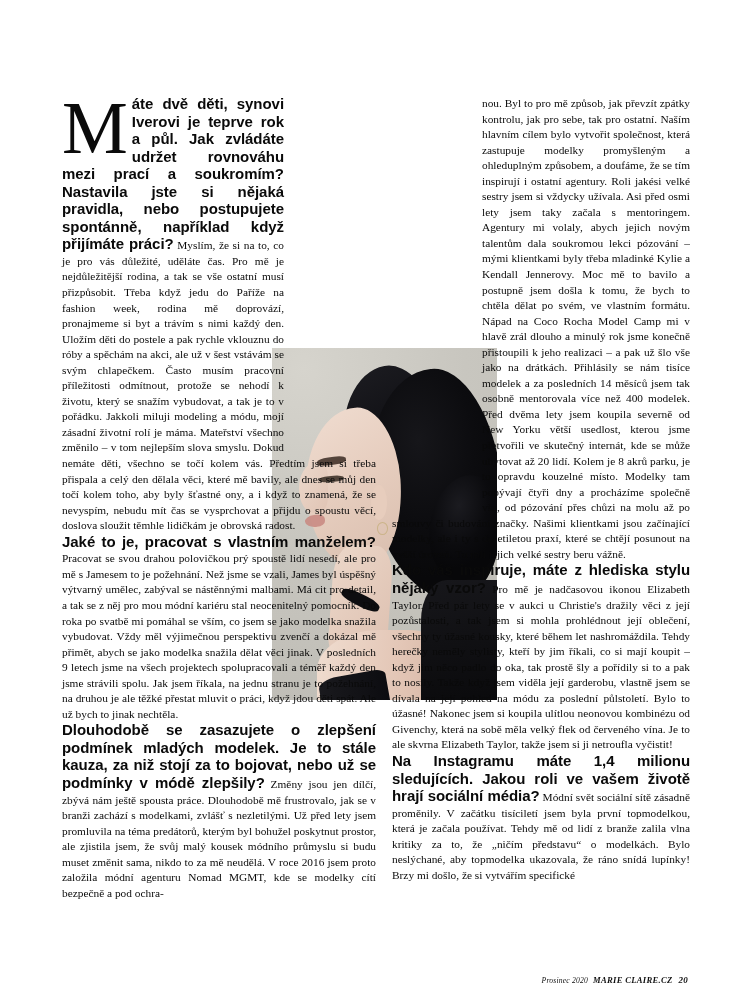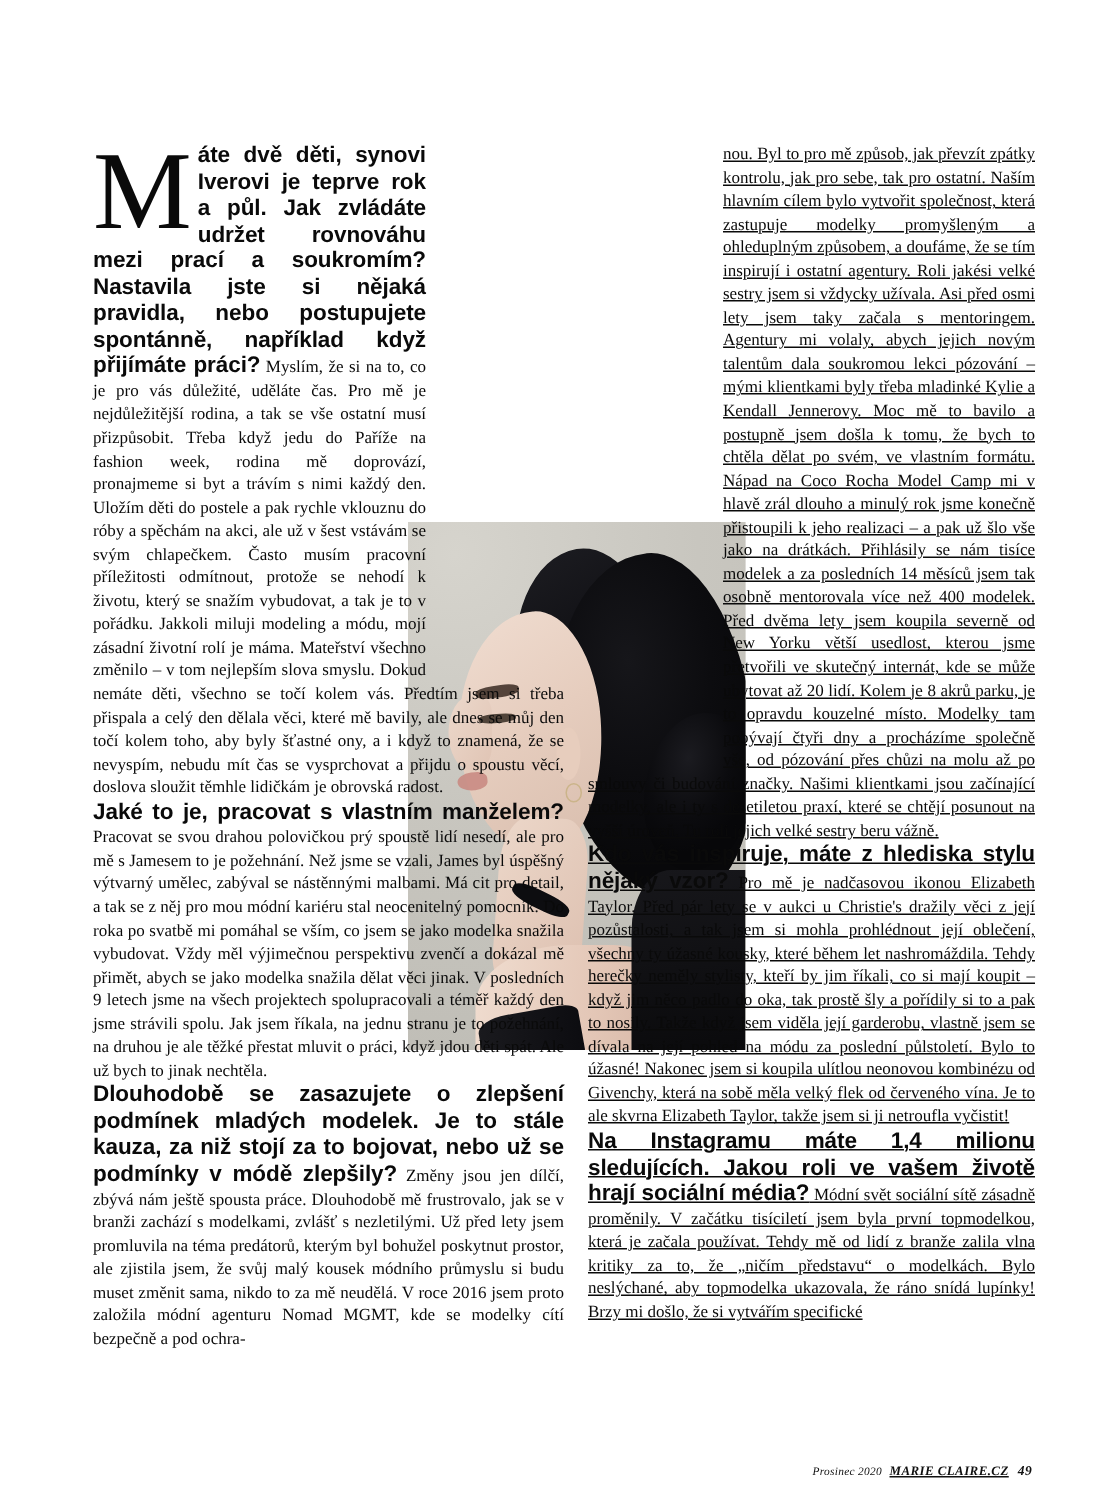--- a/index.html
+++ b/index.html
@@ -29,21 +29,21 @@
     top: 96px;
     width: 314px;
     font-size: 11.35px;
     line-height: 15.55px;
     text-align: justify;
     text-justify: inter-word;
     hyphens: manual;
     color: #0a0a0a;
   }
   .col-left  { left: 62px; }
-  .col-right { left: 392px; width: 298px; text-decoration: underline; }
+  .col-right { left: 392px; width: 298px; }
 
   .col p {
     margin: 0;
     text-indent: 0;
   }
 
   
   .dropcap {
     float: left;
     font-family: "Liberation Serif", "DejaVu Serif", serif;
@@ -262,21 +262,20 @@
     font-style: italic;
     font-size: 7.6px;
     letter-spacing: 0.2px;
   }
   .footer .brand {
     font-style: italic;
     font-weight: 700;
     font-size: 8.6px;
     letter-spacing: 0.3px;
     margin-left: 5px;
-    text-decoration: underline;
   }
   .footer .pageno {
     font-style: italic;
     font-weight: 700;
     font-size: 9px;
     margin-left: 6px;
   }
 </style>
 </head>
 <body>
@@ -311,16 +310,16 @@
   </div>
 
   <div class="col col-right">
     <div class="photo-shape-right"></div>
     <p><span>nou. Byl to pro mě způsob, jak převzít zpátky kontrolu, jak pro sebe, tak pro ostatní. Naším hlavním cílem bylo vytvořit společnost, která zastupuje modelky promyšleným a ohleduplným způsobem, a doufáme, že se tím inspirují i ostatní agentury. Roli jakési velké sestry jsem si vždycky užívala. Asi před osmi lety jsem taky začala s mentoringem. Agentury mi volaly, abych jejich novým talentům dala soukromou lekci pózování – mými klientkami byly třeba mladinké Kylie a Kendall Jennerovy. Moc mě to bavilo a postupně jsem došla k tomu, že bych to chtěla dělat po svém, ve vlastním formátu. Nápad na Coco Rocha Model Camp mi v hlavě zrál dlouho a minulý rok jsme konečně přistoupili k jeho realizaci – a pak už šlo vše jako na drátkách. Přihlásily se nám tisíce modelek a za posledních 14 měsíců jsem tak osobně mentorovala více než 400 modelek. Před dvěma lety jsem koupila severně od New Yorku větší usedlost, kterou jsme přetvořili ve skutečný internát, kde se může ubytovat až 20 lidí. Kolem je 8 akrů parku, je to opravdu kouzelné místo. Modelky tam pobývají čtyři dny a procházíme společně vše, od pózování přes chůzi na molu až po smlouvy či budování značky. Našimi klientkami jsou začínající modelky, ale i ty s desetiletou praxí, které se chtějí posunout na vyšší úroveň. Tu roli jejich velké sestry beru vážně.</span></p>
     <p><span class="q">Kdo vás inspiruje, máte z hlediska stylu nějaký vzor?</span><span> Pro mě je nadčasovou ikonou Elizabeth Taylor. Před pár lety se v aukci u Christie's dražily věci z její pozůstalosti, a tak jsem si mohla prohlédnout její oblečení, všechny ty úžasné kousky, které během let nashromáždila. Tehdy herečky neměly stylisty, kteří by jim říkali, co si mají koupit – když jim něco padlo do oka, tak prostě šly a pořídily si to a pak to nosily. Takže když jsem viděla její garderobu, vlastně jsem se dívala na její pohled na módu za poslední půlstoletí. Bylo to úžasné! Nakonec jsem si koupila ulítlou neonovou kombinézu od Givenchy, která na sobě měla velký flek od červeného vína. Je to ale skvrna Elizabeth Taylor, takže jsem si ji netroufla vyčistit!</span></p>
     <p><span class="q">Na Instagramu máte 1,4 milionu sledujících. Jakou roli ve vašem životě hrají sociální média?</span><span> Módní svět sociální sítě zásadně proměnily. V začátku tisíciletí jsem byla první topmodelkou, která je začala používat. Tehdy mě od lidí z branže zalila vlna kritiky za to, že „ničím představu“ o modelkách. Bylo neslýchané, aby topmodelka ukazovala, že ráno snídá lupínky! Brzy mi došlo, že si vytvářím specifické</span></p>
   </div>
 
   <div class="footer">
-    <span class="issue">Prosinec 2020</span><span class="brand">MARIE CLAIRE.CZ</span><span class="pageno">49</span>
+    <span class="issue">Prosinec 2020</span><span class="brand">MARIE CLAIRE.CZ</span><span class="pageno">20</span>
   </div>
 
 </div>
 
 </body></html>

